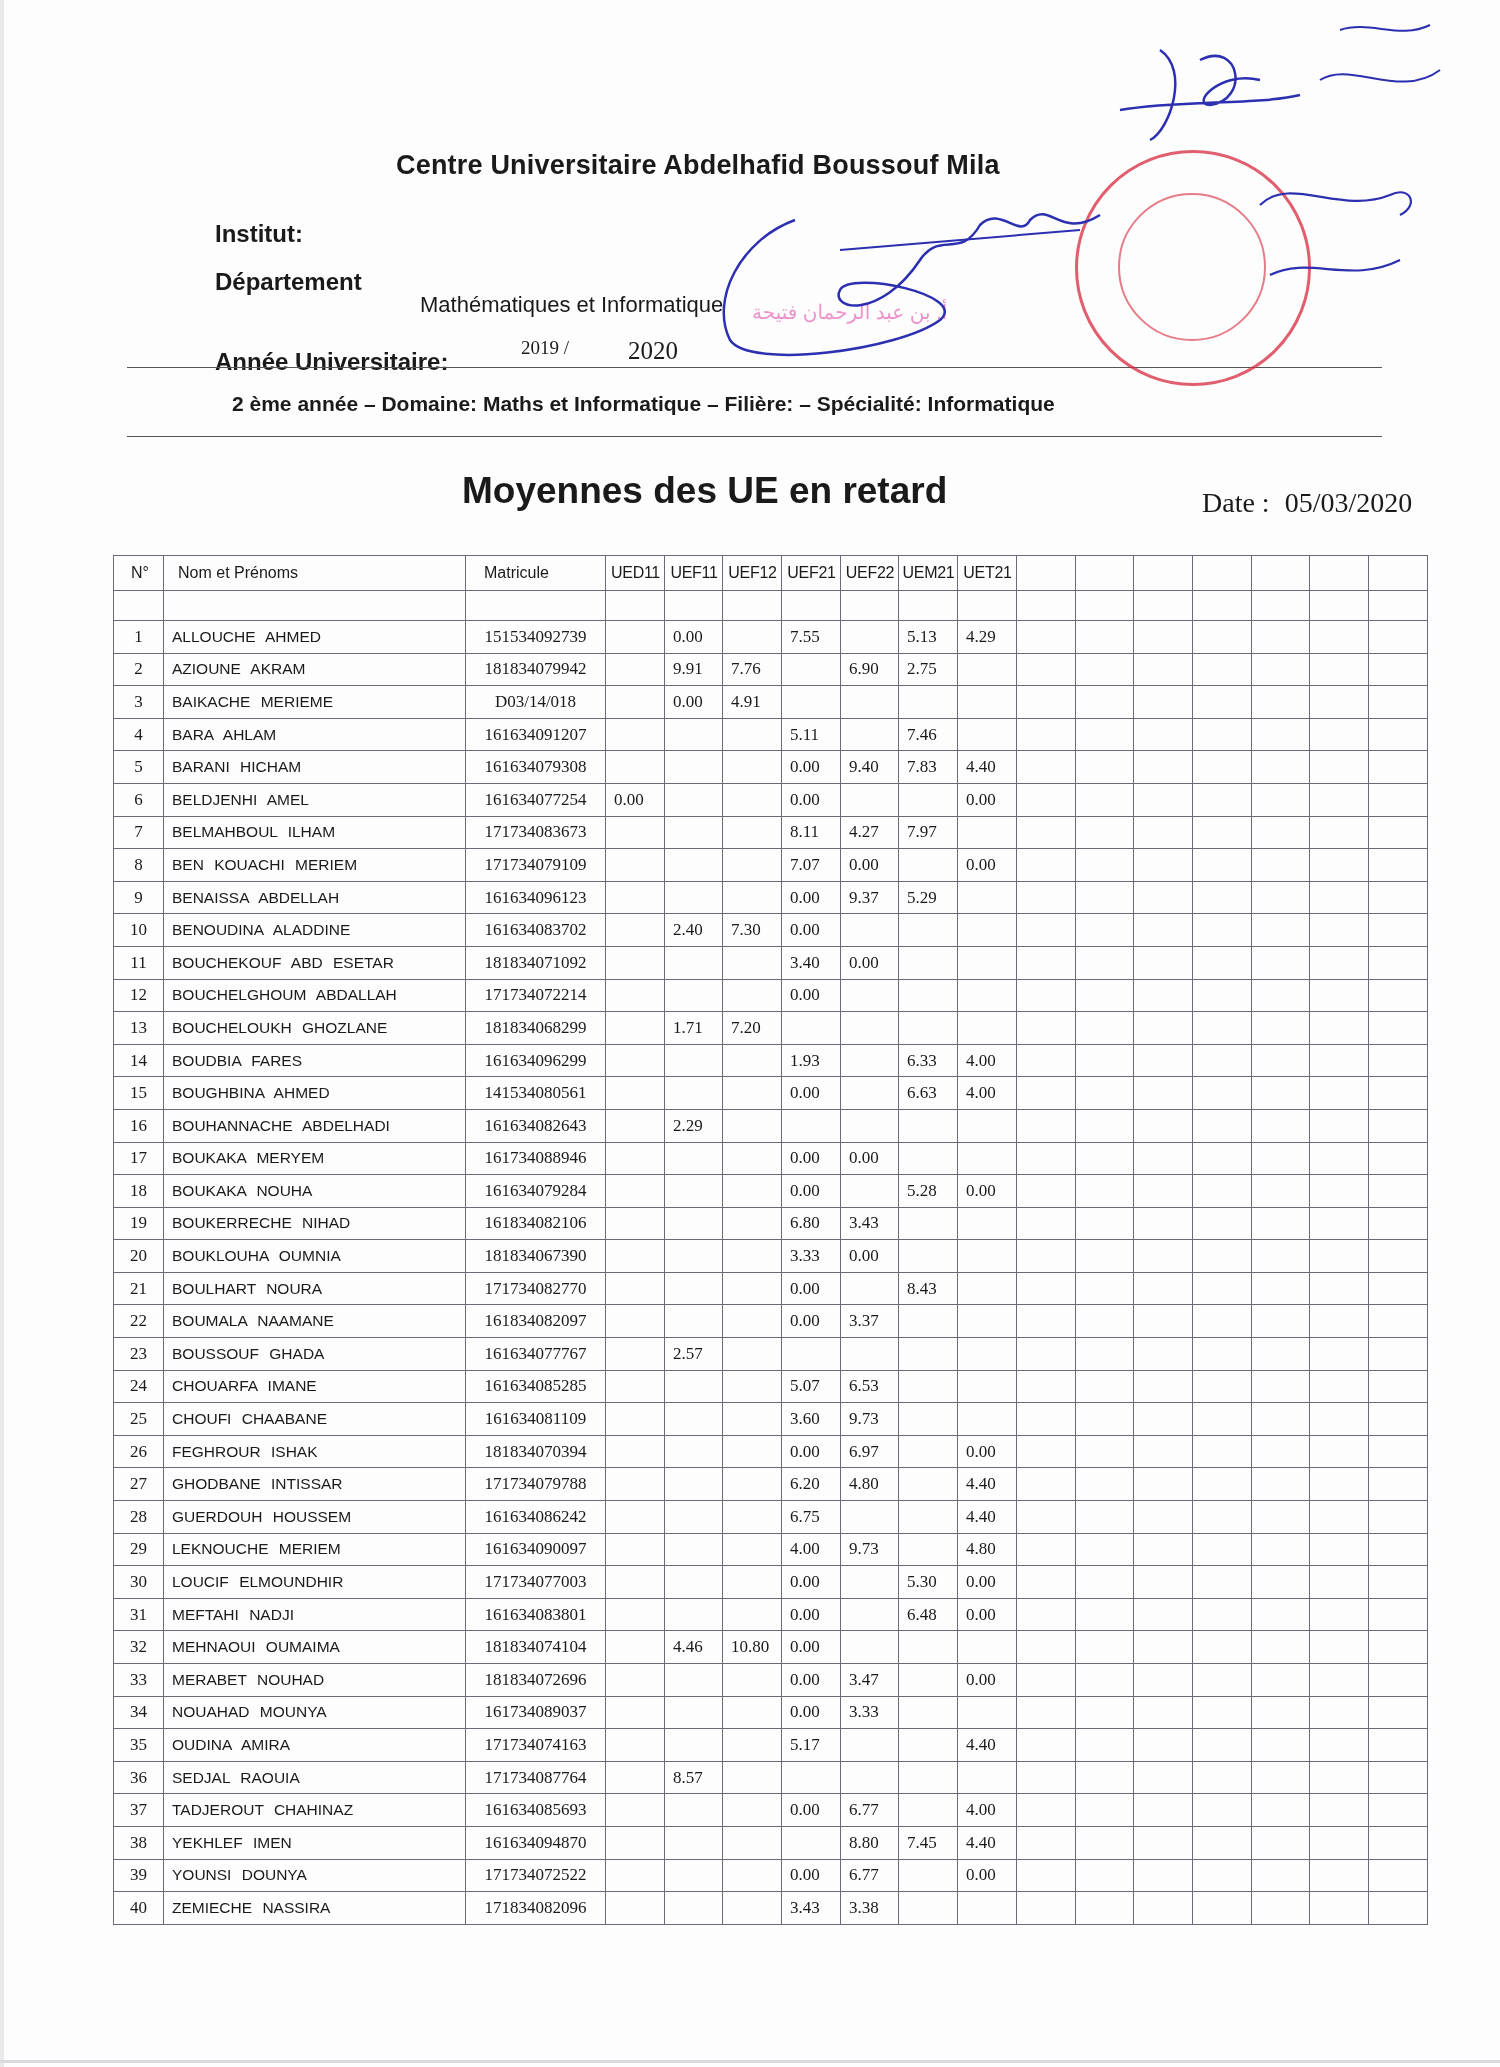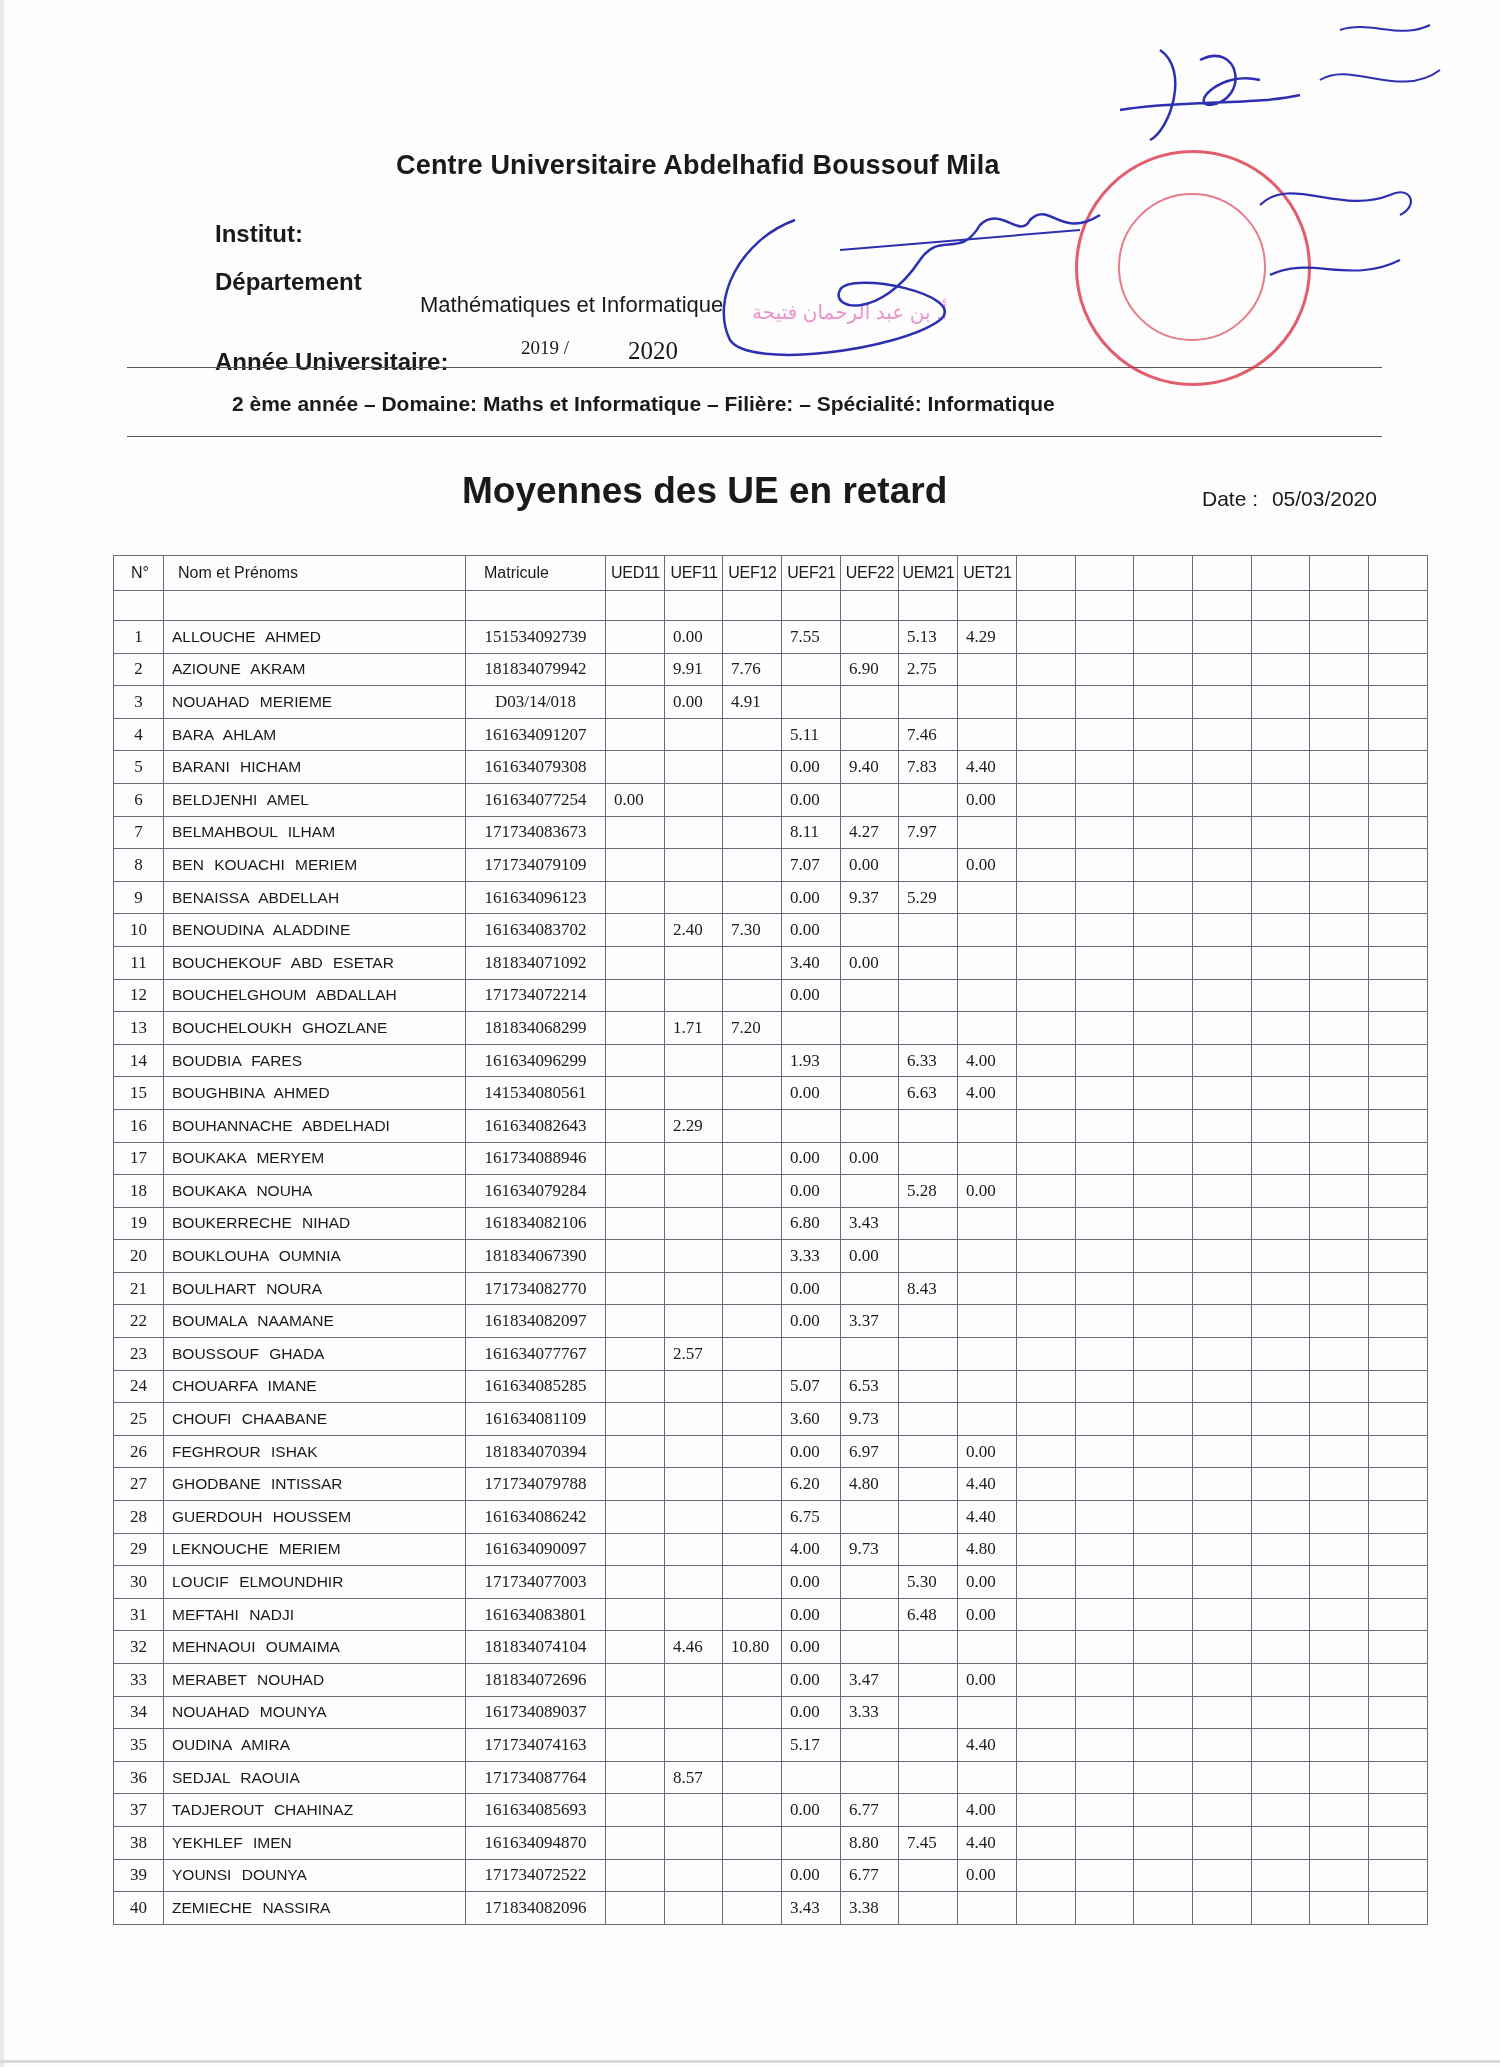--- a/index.html
+++ b/index.html
@@ -10,21 +10,21 @@
     color: #1a1a1a;
   }
   .abs { position: absolute; }
   .inst-title { left: 396px; top: 150px; font-size: 27px; font-weight: bold; letter-spacing: 0.2px; }
   .lbl { font-weight: bold; font-size: 24px; }
   .val { font-size: 22px; margin-top: 23px; }
   .serif { font-family: "Liberation Serif", serif; }
   .rule { position: absolute; left: 127px; width: 1255px; height: 0; border-top: 1.5px solid #555; }
   .subtitle { left: 232px; top: 392px; font-size: 21px; font-weight: bold; }
   .doc-title { left: 462px; top: 470px; font-size: 37px; font-weight: bold; }
-  .date { left: 1202px; top: 487px; font-size: 21px; font-family: Liberation Sans, sans-serif; }
+  .date { left: 1202px; top: 487px; font-size: 28px; font-family: Liberation Serif, serif; }
 
   table.grid {
     position: absolute; left: 113px; top: 555px;
     border-collapse: collapse; table-layout: fixed;
     width: 1314px;
   }
   table.grid td, table.grid th {
     border: 1px solid #6a6a7a;
     padding: 0; height: 31.6px; overflow: hidden; white-space: nowrap;
     font-weight: normal;
@@ -187,21 +187,21 @@
         <td></td>
         <td></td>
         <td></td>
         <td></td>
         <td></td>
         <td></td>
         <td></td>
       </tr>
       <tr>
         <td class="num">3</td>
-        <td class="name">NOUAHAD   MERIEME</td>
+        <td class="name">BAIKACHE   MERIEME</td>
         <td class="mat">D03/14/018</td>
         <td class="g"></td>
         <td class="g">0.00</td>
         <td class="g">4.91</td>
         <td class="g"></td>
         <td class="g"></td>
         <td class="g"></td>
         <td class="g"></td>
         <td></td>
         <td></td>

